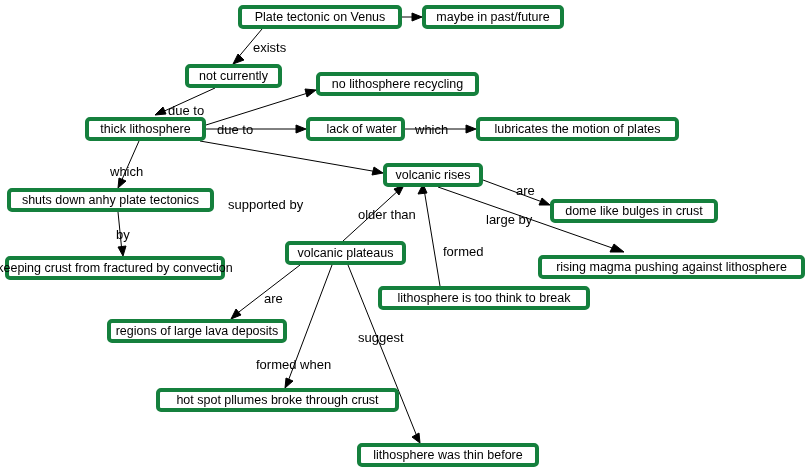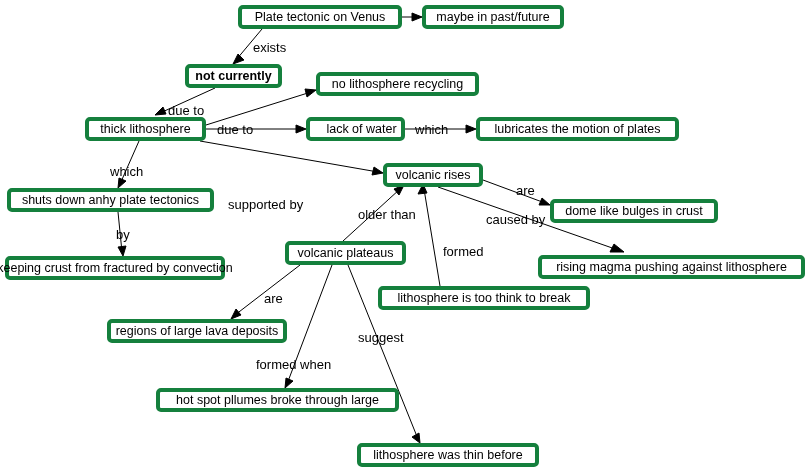--- a/index.html
+++ b/index.html
@@ -87,35 +87,35 @@
     </svg>
 <div class="edge-label" style="left: 253px; top: 41px;">exists</div>
     <div class="edge-label" style="left: 168px; top: 104px;">due to</div>
     <div class="edge-label" style="left: 217px; top: 123px;">due to</div>
     <div class="edge-label" style="left: 415px; top: 123px;">which</div>
     <div class="edge-label" style="left: 110px; top: 165px;">which</div>
     <div class="edge-label" style="left: 116px; top: 228px;">by</div>
     <div class="edge-label" style="left: 228px; top: 198px;">supported by</div>
     <div class="edge-label" style="left: 358px; top: 208px;">older than</div>
     <div class="edge-label" style="left: 516px; top: 184px;">are</div>
-    <div class="edge-label" style="left: 486px; top: 213px;">caused by</div>
+    <div class="edge-label" style="left: 486px; top: 213px;">large by</div>
     <div class="edge-label" style="left: 443px; top: 245px;">formed</div>
     <div class="edge-label" style="left: 264px; top: 292px;">are</div>
     <div class="edge-label" style="left: 256px; top: 358px;">formed when</div>
     <div class="edge-label" style="left: 358px; top: 331px;">suggest</div>
     <div class="node" style="left: 238px; top: 5px; width: 164px;">Plate tectonic on Venus</div>
     <div class="node" style="left: 422px; top: 5px; width: 142px;">maybe in past/future</div>
-    <div class="node" style="left: 185px; top: 64px; width: 97px; font-weight: bold;">not currently</div>
+    <div class="node" style="left: 185px; top: 64px; width: 97px;">not currently</div>
     <div class="node" style="left: 316px; top: 72px; width: 163px;">no lithosphere recycling</div>
     <div class="node" style="left: 85px; top: 117px; width: 121px;">thick lithosphere</div>
     <div class="node" style="left: 306px; top: 117px; width: 99px; padding-left: 20px;">lack of water</div>
     <div class="node" style="left: 476px; top: 117px; width: 203px;">lubricates the motion of plates</div>
     <div class="node" style="left: 383px; top: 163px; width: 100px;">volcanic rises</div>
     <div class="node" style="left: 7px; top: 188px; width: 207px;">shuts down anhy plate tectonics</div>
     <div class="node" style="left: 550px; top: 199px; width: 168px;">dome like bulges in crust</div>
     <div class="node" style="left: 285px; top: 241px; width: 121px;">volcanic plateaus</div>
     <div class="node" style="left: 5px; top: 256px; width: 220px;">keeping crust from fractured by convection</div>
     <div class="node" style="left: 538px; top: 255px; width: 267px;">rising magma pushing against lithosphere</div>
     <div class="node" style="left: 378px; top: 286px; width: 212px;">lithosphere is too think to break</div>
     <div class="node" style="left: 107px; top: 319px; width: 180px;">regions of large lava deposits</div>
-    <div class="node" style="left: 156px; top: 388px; width: 243px;">hot spot pllumes broke through large</div>
+    <div class="node" style="left: 156px; top: 388px; width: 243px;">hot spot pllumes broke through crust</div>
     <div class="node" style="left: 357px; top: 443px; width: 182px;">lithosphere was thin before</div>
   </div>
 
 </body></html>

